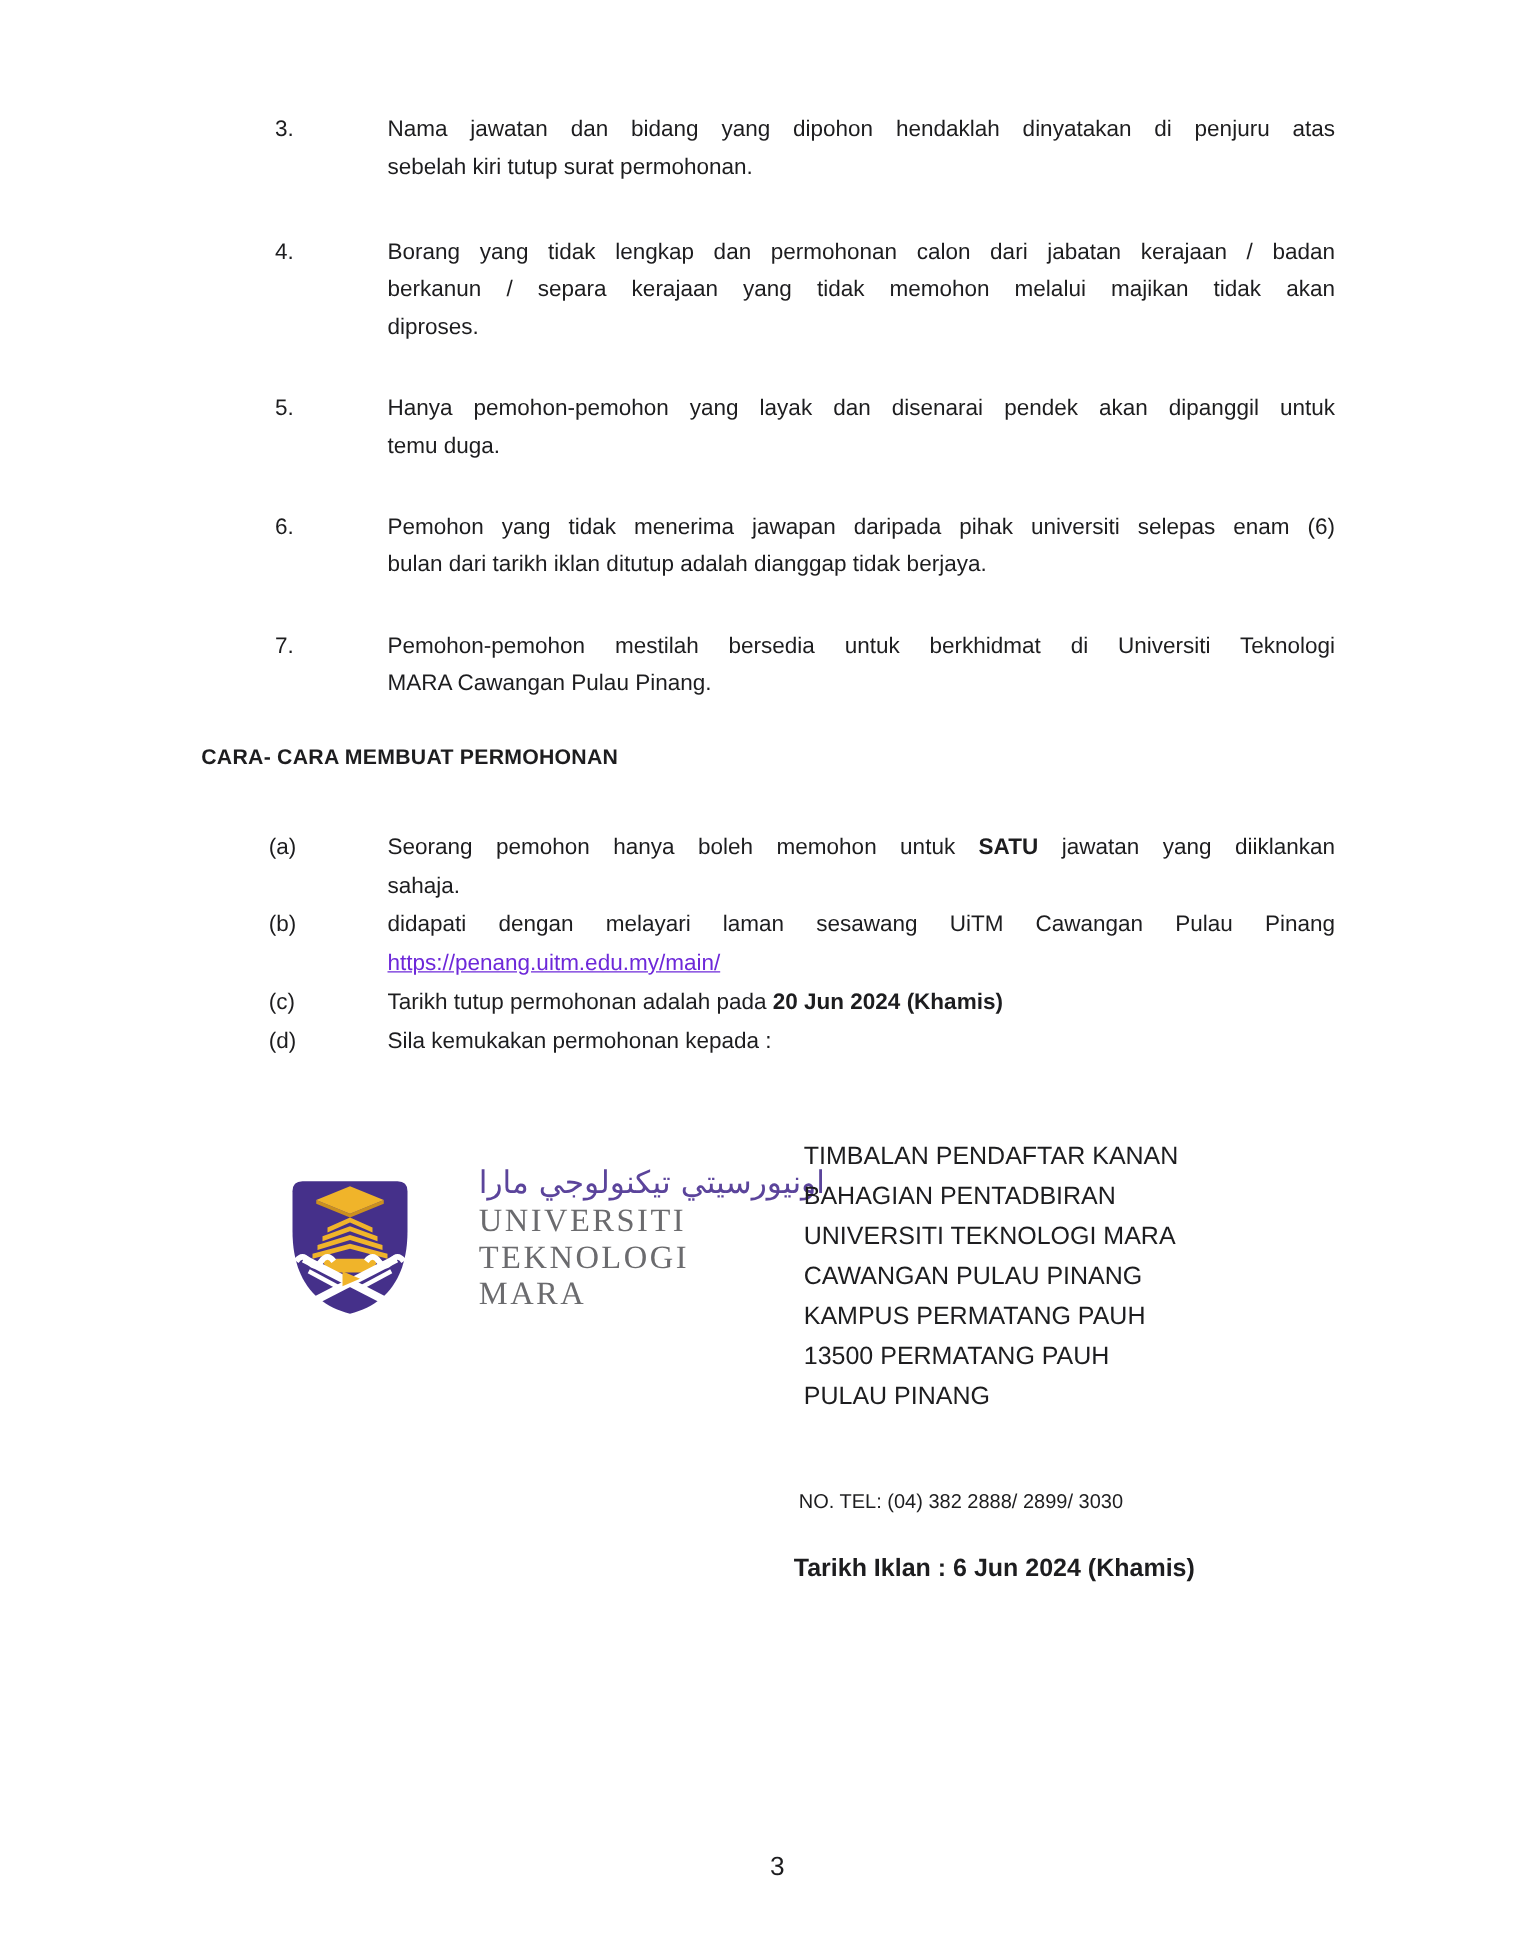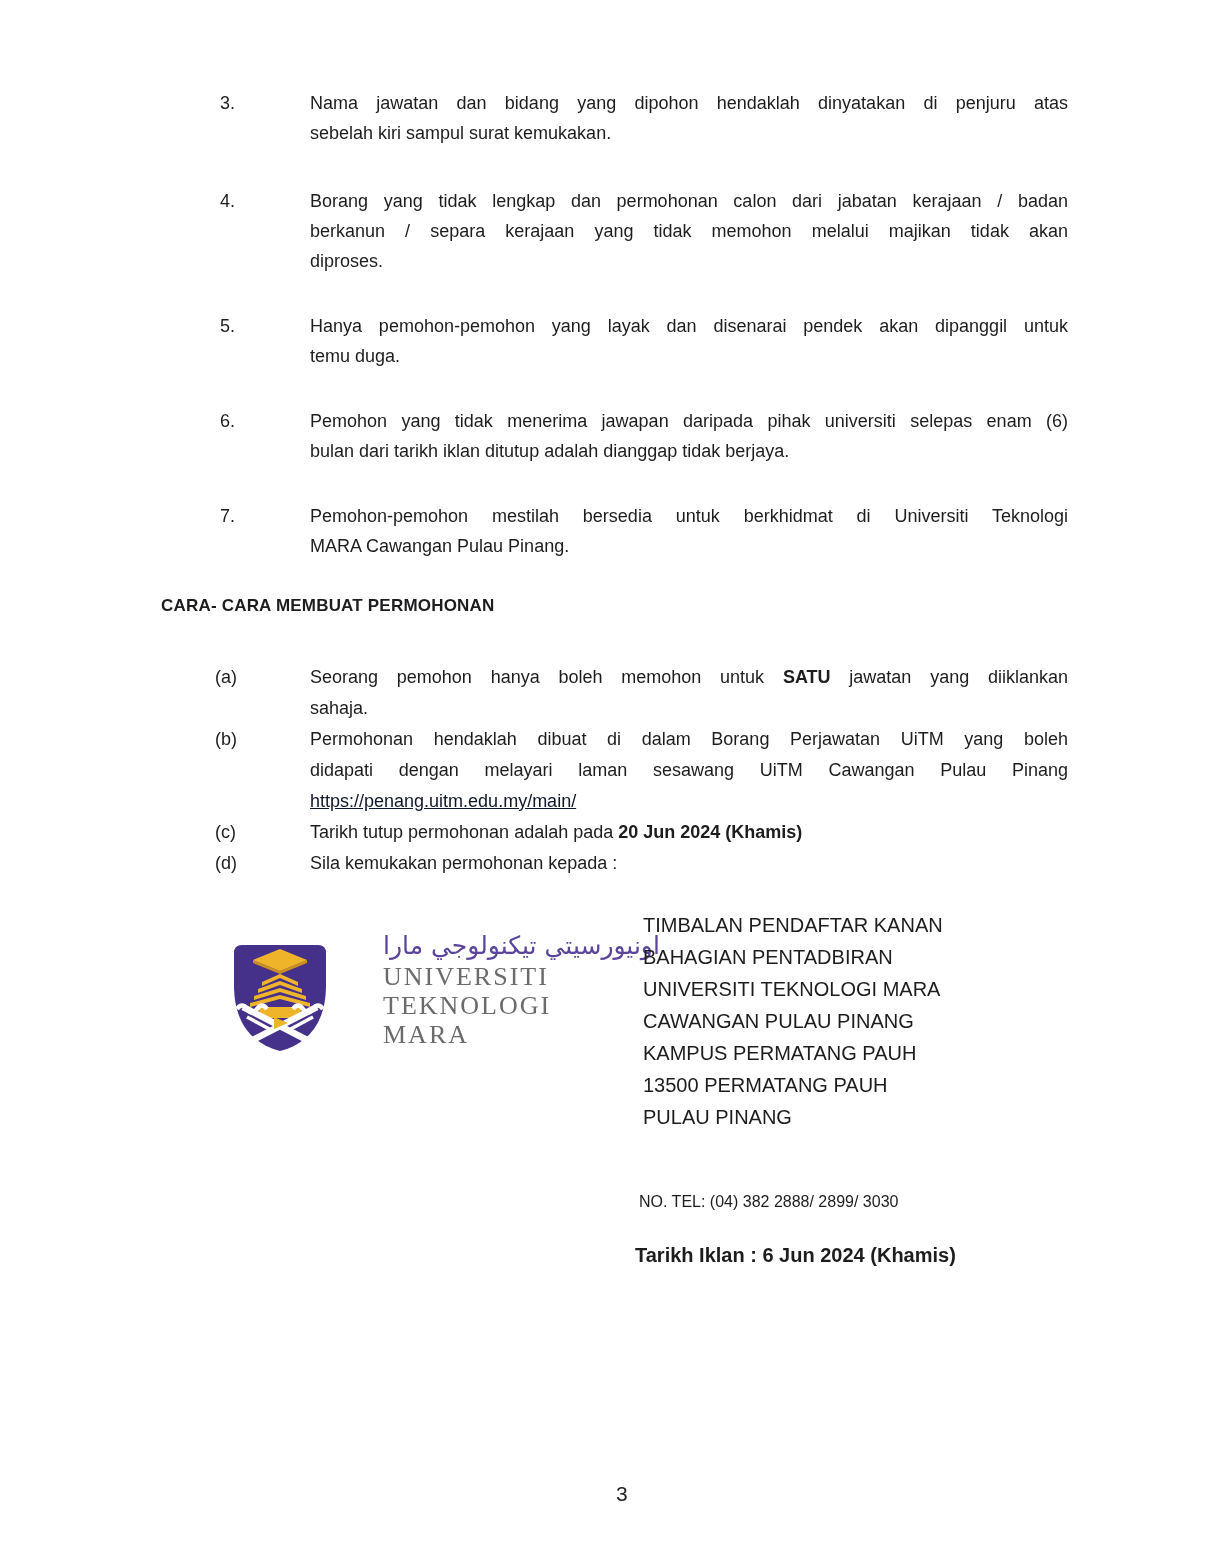--- a/index.html
+++ b/index.html
@@ -17,21 +17,21 @@
   .line{font-size:18px;line-height:30px;}
   .jl{text-align:justify;text-align-last:justify;}
   
   .heading{position:absolute;left:161px;top:596px;font-size:17px;font-weight:bold;letter-spacing:.2px;}
   
   .lettered{position:absolute;left:160px;top:662px;width:908px;}
   .litem{display:flex;}
   .lcol{flex:none;width:150px;padding-left:55px;box-sizing:border-box;
         font-size:18px;line-height:31px;}
   .lline{font-size:18px;line-height:31px;}
-  .link{color:#0f172a;text-decoration:underline;cursor:pointer;}
+  .link{color:#6d28d9;text-decoration:underline;cursor:pointer;}
   
   .crest{position:absolute;left:225px;top:941px;width:110px;height:112px;}
   .logo-text{position:absolute;left:383px;top:929px;}
   .jawi{font-family:"DejaVu Sans",sans-serif;font-size:25px;line-height:33px;
         color:#5b449b;direction:rtl;text-align:center;white-space:nowrap;}
   .uniline{font-family:Liberation Serif, serif;font-size:26px;line-height:29px;
         letter-spacing:2px;color:#6b6b6e;white-space:nowrap;}
   
   .address{position:absolute;left:643px;top:909px;font-size:20px;line-height:32px;}
   .tel{position:absolute;left:628px;top:1188px;font-size:16px;line-height:28px;margin-left:11px;}
@@ -42,21 +42,21 @@
 <body>
 
 <div class="page">
 
   <div class="nlist">
 
     <div class="item gap-lg">
       <div class="ncol">3.</div>
       <div class="tcol">
         <div class="line jl">Nama jawatan dan bidang yang dipohon hendaklah dinyatakan di penjuru atas</div>
-        <div class="line">sebelah kiri sampul surat kemukakan.</div>
+        <div class="line">sebelah kiri tutup surat permohonan.</div>
       </div>
     </div>
 
     <div class="item">
       <div class="ncol">4.</div>
       <div class="tcol">
         <div class="line jl">Borang yang tidak lengkap dan permohonan calon dari jabatan kerajaan / badan</div>
         <div class="line jl">berkanun / separa kerajaan yang tidak memohon melalui majikan tidak akan</div>
         <div class="line">diproses.</div>
       </div>
@@ -96,21 +96,20 @@
       <div class="lcol">(a)</div>
       <div class="tcol">
         <div class="lline jl"><span>Seorang pemohon hanya boleh memohon untuk </span><b>SATU</b><span> jawatan yang diiklankan</span></div>
         <div class="lline">sahaja.</div>
       </div>
     </div>
 
     <div class="litem">
       <div class="lcol">(b)</div>
       <div class="tcol">
-        <div class="lline jl">Permohonan  hendaklah dibuat di dalam Borang  Perjawatan UiTM yang boleh</div>
         <div class="lline jl">didapati dengan melayari laman sesawang UiTM Cawangan Pulau Pinang</div>
         <div class="lline"><a class="link">https://penang.uitm.edu.my/main/</a></div>
       </div>
     </div>
 
     <div class="litem">
       <div class="lcol">(c)</div>
       <div class="tcol">
         <div class="lline"><span>Tarikh tutup permohonan adalah pada </span><b>20 Jun 2024 (Khamis)</b></div>
       </div>

